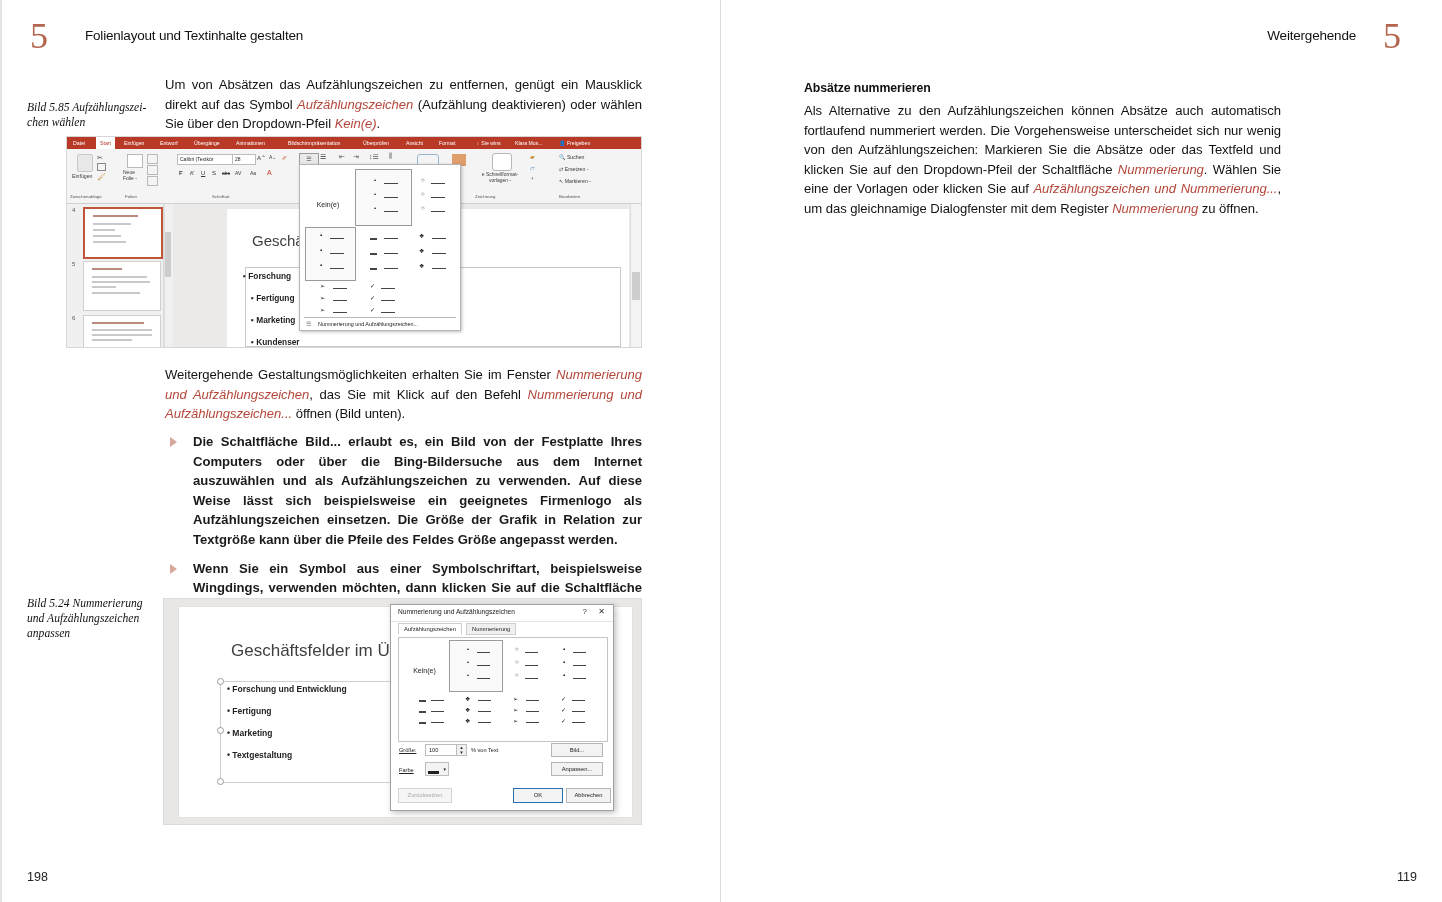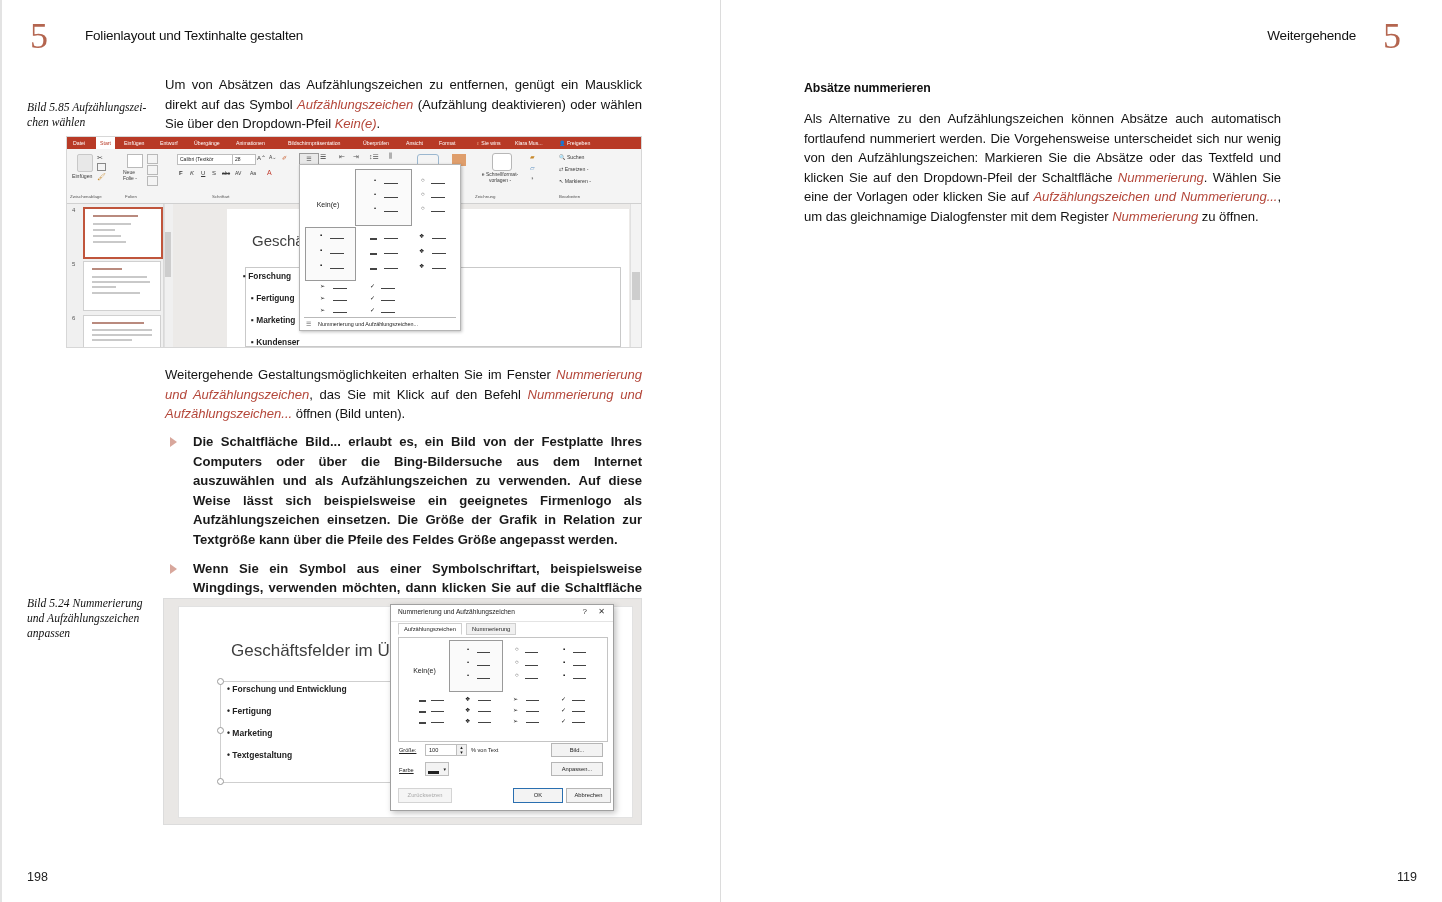--- a/index.html
+++ b/index.html
@@ -36,21 +36,21 @@
   .left .pagenum{left:25px;}
   .right .pagenum{right:25px;}
 
   
   .col{position:absolute;}
   .ptext{
     font-size:13.1px;line-height:19.6px;text-align:justify;color:#131313;
     letter-spacing:-0.05px;
   }
   .ptext .em{font-style:italic;color:#b4473a;}
-  .subhead{font-size:12.3px;font-weight:bold;color:#111;margin-bottom:14px;letter-spacing:-0.1px;}
+  .subhead{font-size:12.3px;font-weight:bold;color:#111;margin-bottom:6px;letter-spacing:-0.1px;}
 
   
   .blist{margin:8px 0 0 0;padding:0;list-style:none;}
   .blist li{position:relative;padding-left:28px;margin-bottom:9px;font-size:13.1px;line-height:19.6px;text-align:justify;font-weight:bold;}
   .blist li .tri{
     position:absolute;left:5px;top:5px;width:0;height:0;
     border-left:7px solid #d8a79c;border-top:5px solid transparent;border-bottom:5px solid transparent;
   }
 
   

